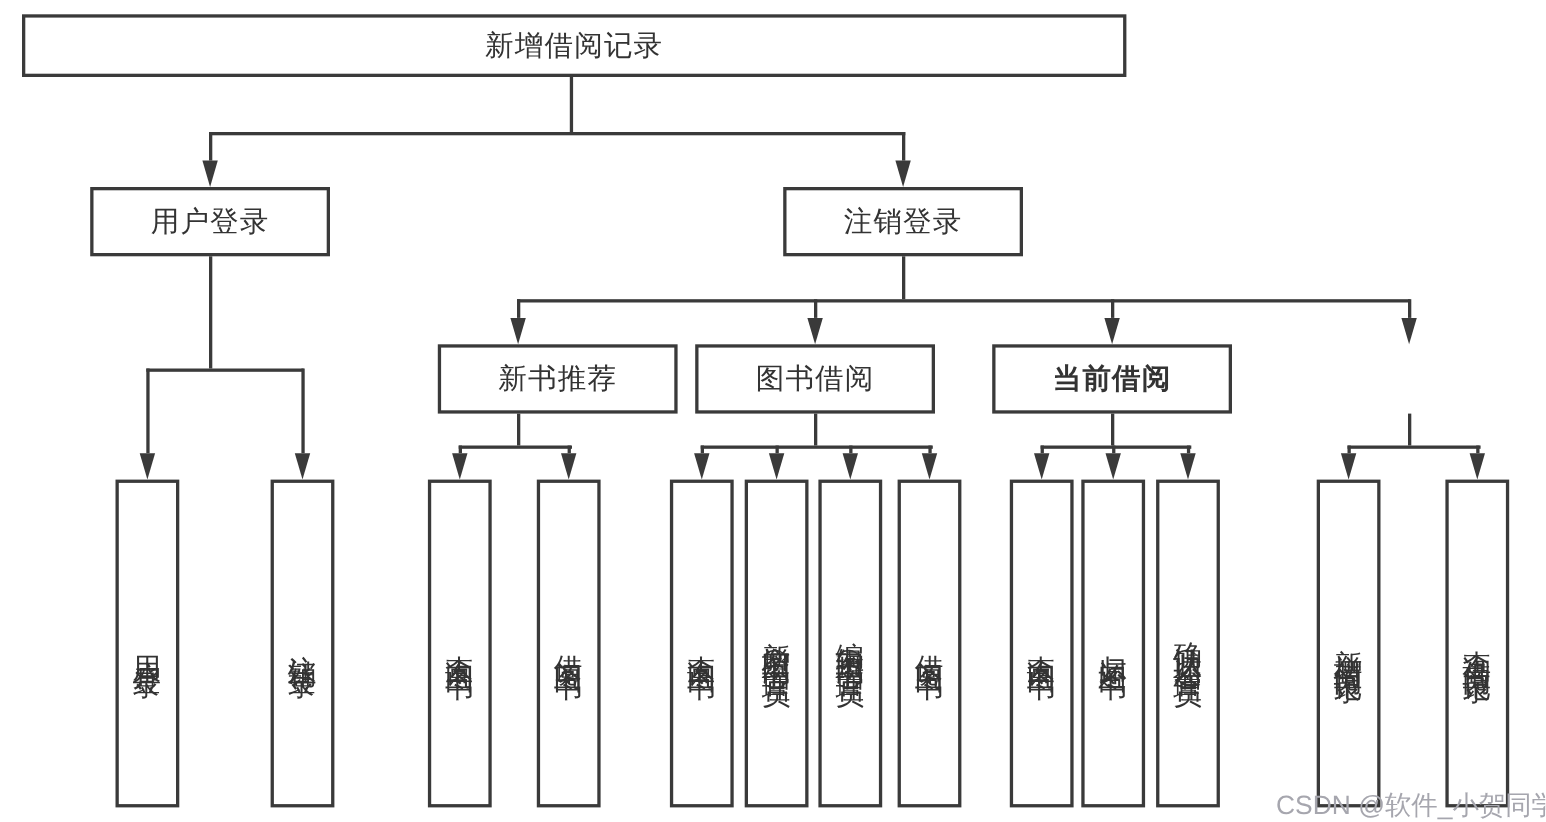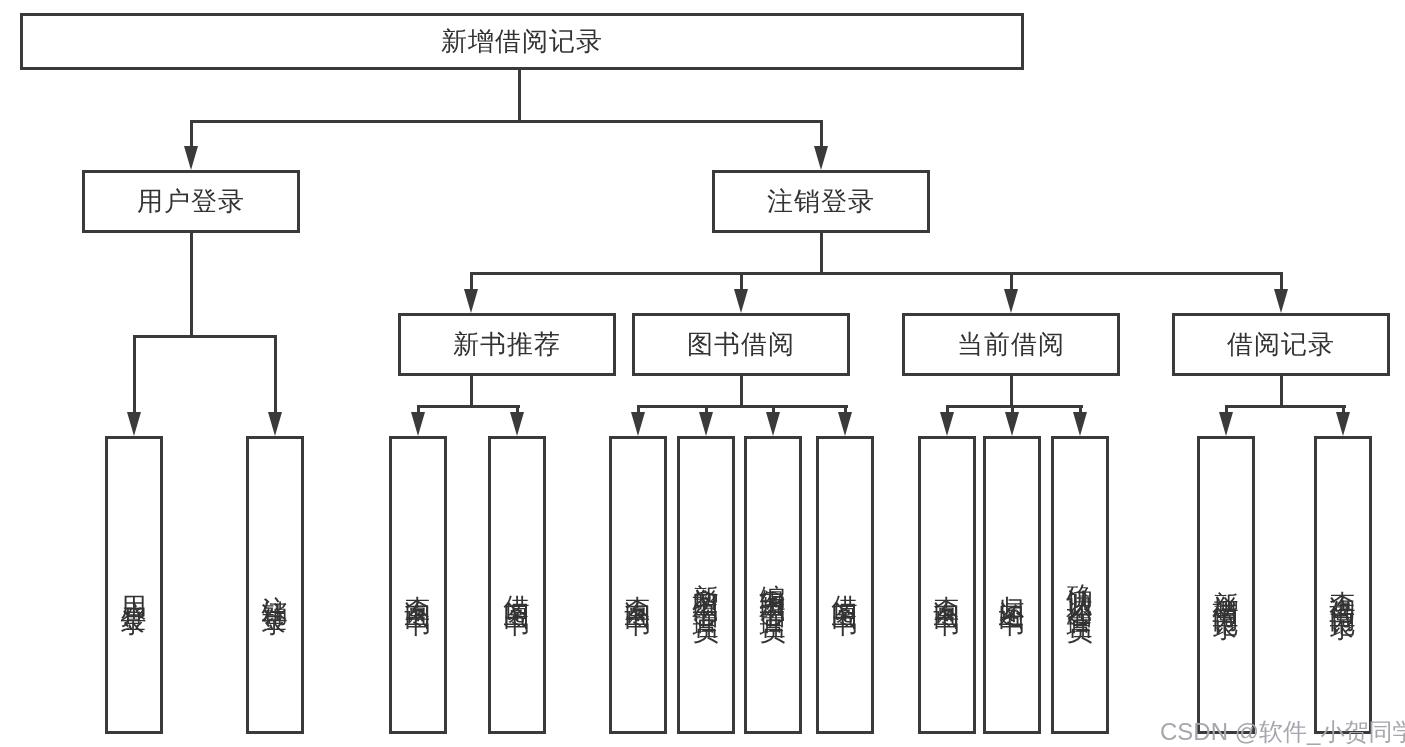--- a/index.html
+++ b/index.html
@@ -97,25 +97,22 @@
   <div class="arrow" style="left:1004px; top:289px;"></div>
   <div class="vline" style="left:1280px; top:272px; height:17px;"></div>
   <div class="arrow" style="left:1274px; top:289px;"></div>
 
   <div class="box" style="left:362px; top:313px; width:218px; height:63px;margin-left:36px;">
     <span class="hlabel">新书推荐</span>
   </div>
   <div class="box" style="left:632px; top:313px; width:218px; height:63px;text-align:center;">
     <span class="hlabel">图书借阅</span>
   </div>
-  <div class="box" style="left:902px; top:313px; width:218px; height:63px;">
+  <div class="box" style="left:902px; top:313px; width:218px; height:63px;font-weight:bold;">
     <span class="hlabel">当前借阅</span>
-  </div>
-  <div class="box" style="left:1172px; top:313px; width:218px; height:63px;">
-    <span class="hlabel">借阅记录</span>
   </div>
 
   <div class="vline" style="left:470px; top:376px; height:29px;"></div>
   <div class="hline" style="left:417px; top:405px; width:103px;"></div>
   <div class="vline" style="left:417px; top:405px; height:7px;"></div>
   <div class="arrow" style="left:411px; top:412px;"></div>
   <div class="vline" style="left:516px; top:405px; height:7px;"></div>
   <div class="arrow" style="left:510px; top:412px;"></div>
 
   <div class="vline" style="left:740px; top:376px; height:29px;"></div>

